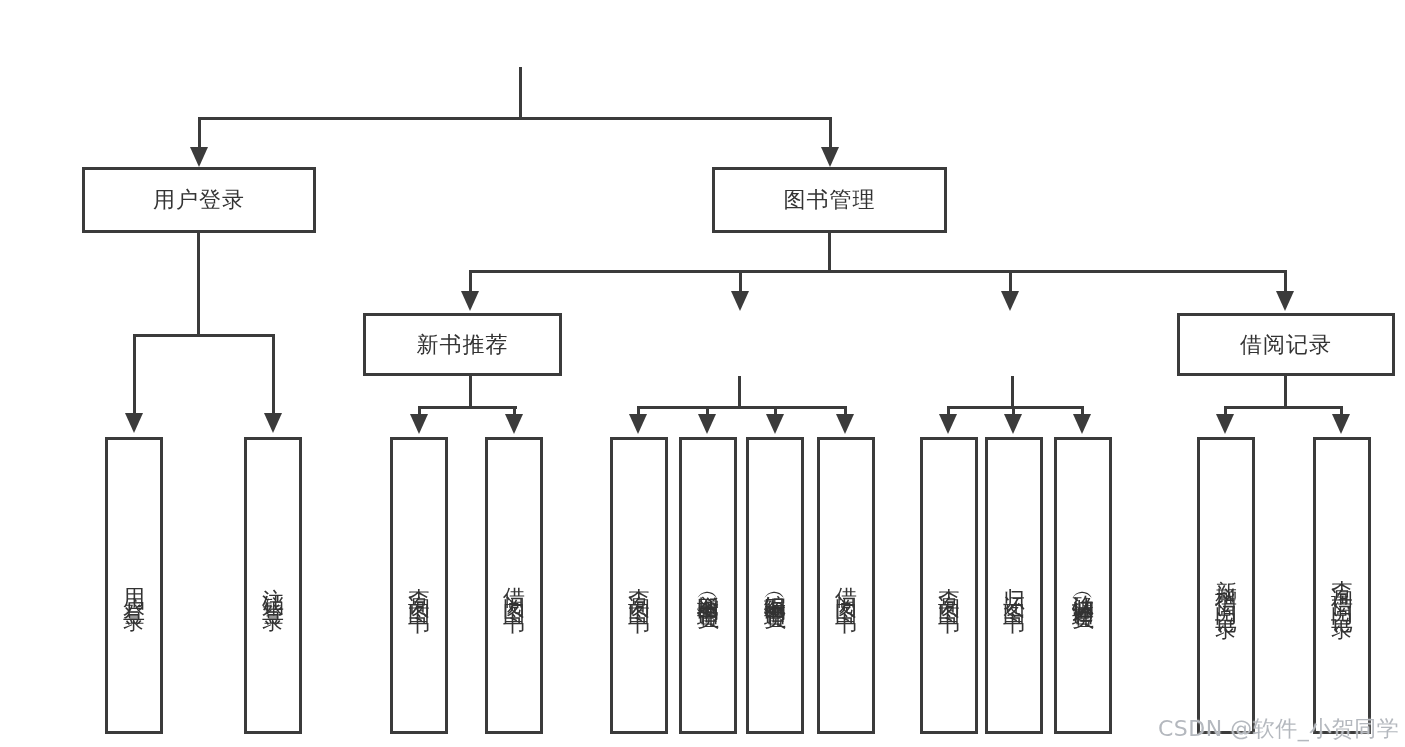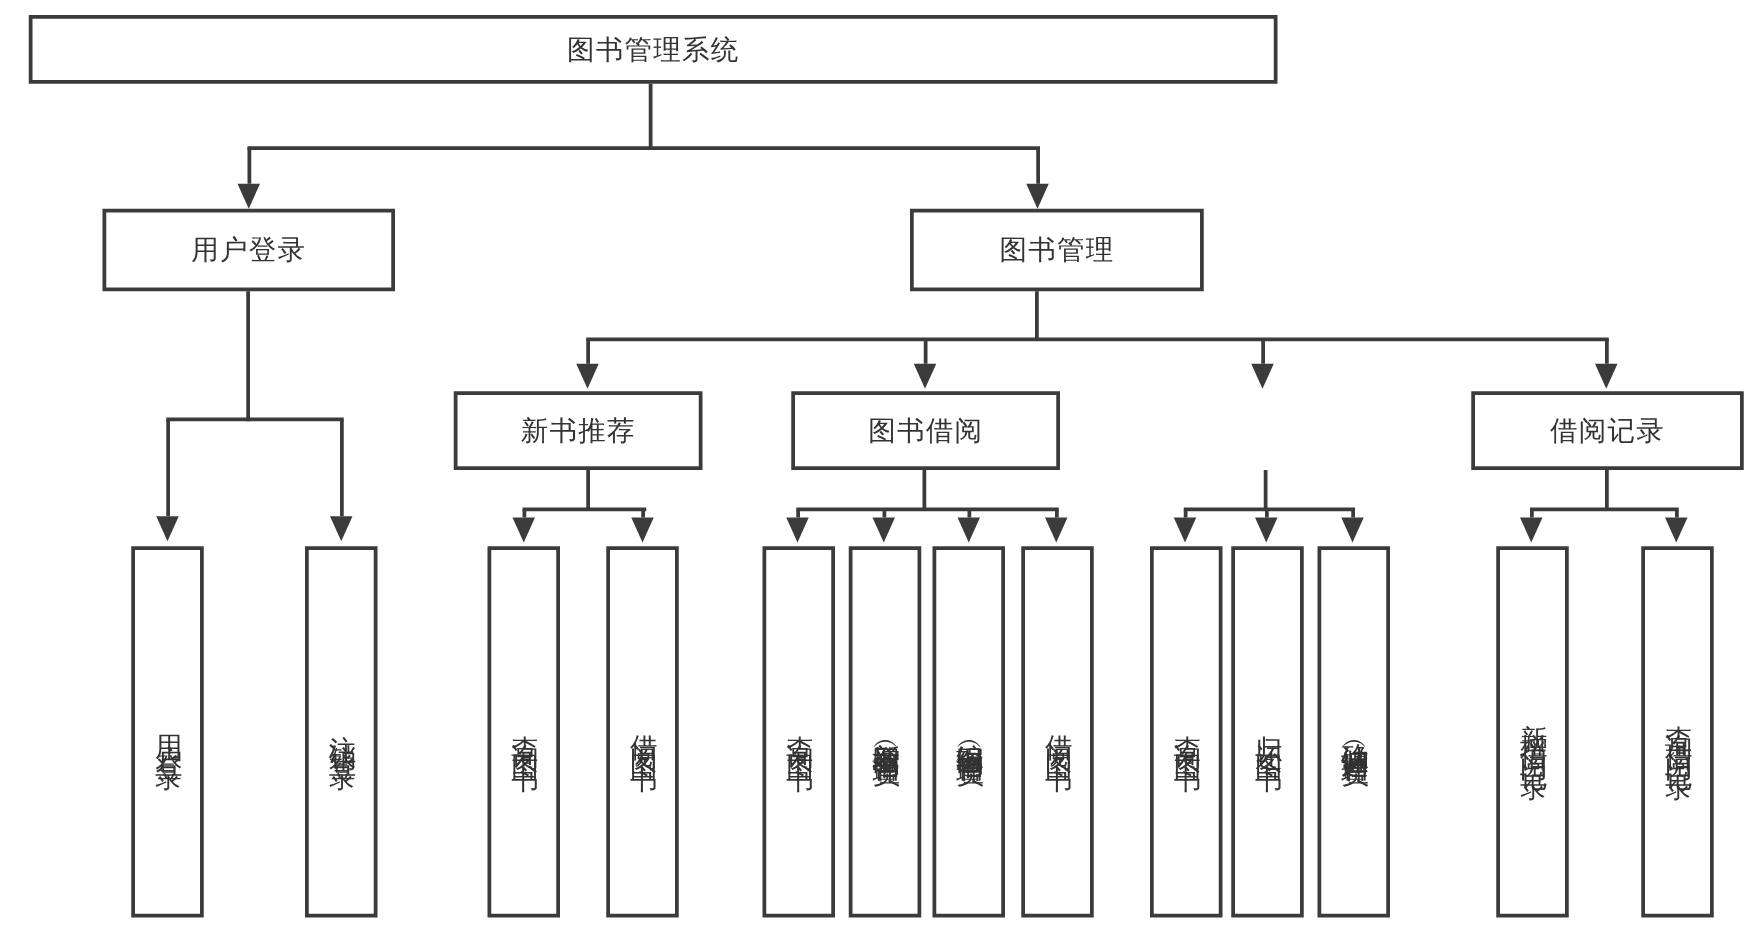--- a/index.html
+++ b/index.html
@@ -87,54 +87,48 @@
     text-shadow: 0 0 2px #ffffff;
     z-index: 5;
     white-space: nowrap;
   }
 </style>
 </head>
 <body>
 
 <div id="canvas">
 
-  <div class="hbox" style="left:23px; top:12px; width:999px; height:55px;">
-    <span>图书管理系统</span>
-  </div>
 
   <div class="vl" style="left:519px; top:67px; height:51px;"></div>
   <div class="hl" style="left:198px; top:117px; width:634px;"></div>
   <div class="arrow" style="left:190px; top:118px; height:49px;"></div>
   <div class="arrow" style="left:821px; top:118px; height:49px;"></div>
 
   <div class="hbox" style="left:82px; top:167px; width:234px; height:66px;">
     <span>用户登录</span>
   </div>
-  <div class="hbox" style="left:712px; top:167px; width:235px; height:66px;margin-left:16px;">
+  <div class="hbox" style="left:712px; top:167px; width:235px; height:66px;">
     <span>图书管理</span>
   </div>
 
   <div class="vl" style="left:197px; top:233px; height:104px;"></div>
   <div class="hl" style="left:133px; top:334px; width:142px;"></div>
   <div class="arrow" style="left:125px; top:336px; height:97px;"></div>
   <div class="arrow" style="left:264px; top:336px; height:97px;"></div>
 
   <div class="vl" style="left:828px; top:233px; height:39px;"></div>
   <div class="hl" style="left:469px; top:270px; width:818px;"></div>
   <div class="arrow" style="left:461px; top:271px; height:40px;"></div>
   <div class="arrow" style="left:731px; top:271px; height:40px;"></div>
   <div class="arrow" style="left:1001px; top:271px; height:40px;"></div>
   <div class="arrow" style="left:1276px; top:271px; height:40px;"></div>
 
   <div class="hbox" style="left:363px; top:313px; width:199px; height:63px;">
     <span>新书推荐</span>
   </div>
-  <div class="hbox" style="left:633px; top:313px; width:215px; height:63px;">
-    <span>图书借阅</span>
-  </div>
   <div class="hbox" style="left:1177px; top:313px; width:218px; height:63px;">
     <span>借阅记录</span>
   </div>
 
   <div class="vl" style="left:469px; top:376px; height:32px;"></div>
   <div class="hl" style="left:418px; top:406px; width:99px;"></div>
   <div class="arrow" style="left:410px; top:408px; height:26px;"></div>
   <div class="arrow" style="left:505px; top:408px; height:26px;"></div>
 
   <div class="vl" style="left:738px; top:376px; height:32px;"></div>
@@ -192,14 +186,15 @@
     <span>确认归还（管理员）</span>
   </div>
 
   <div class="vbox" style="left:1197px;">
     <span>新增借阅记录</span>
   </div>
   <div class="vbox" style="left:1313px;">
     <span>查询借阅记录</span>
   </div>
 
+  <div class="watermark">CSDN @软件_小贺同学</div>
 
 </div>
 
 </body></html>

